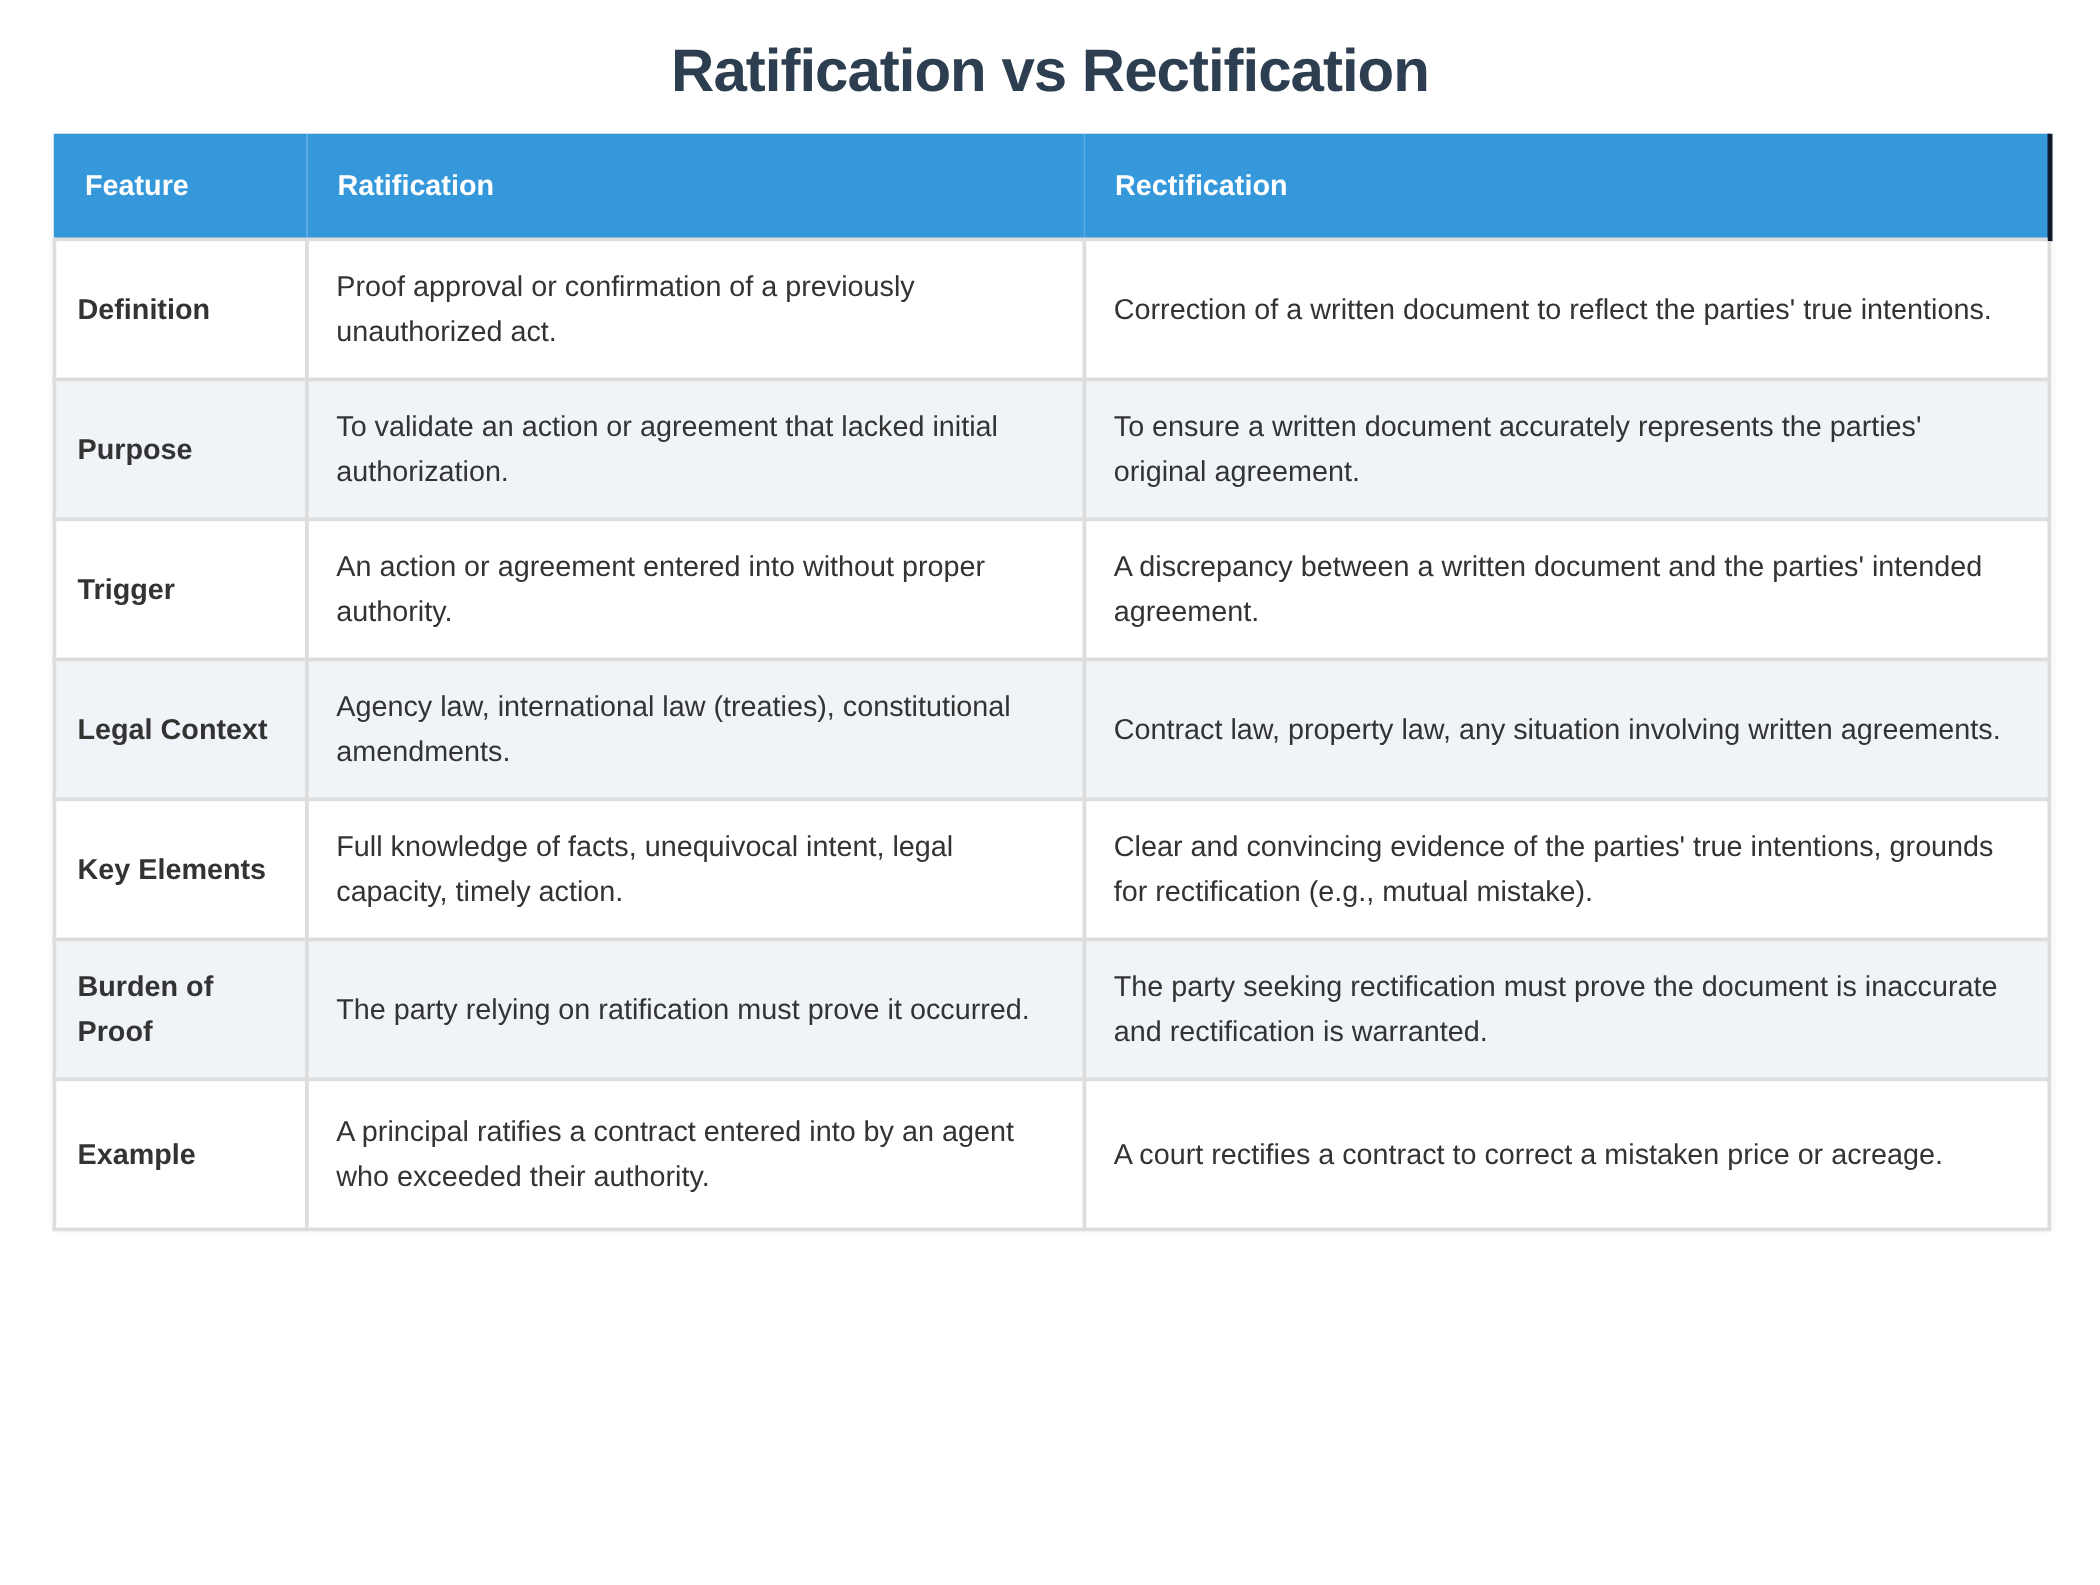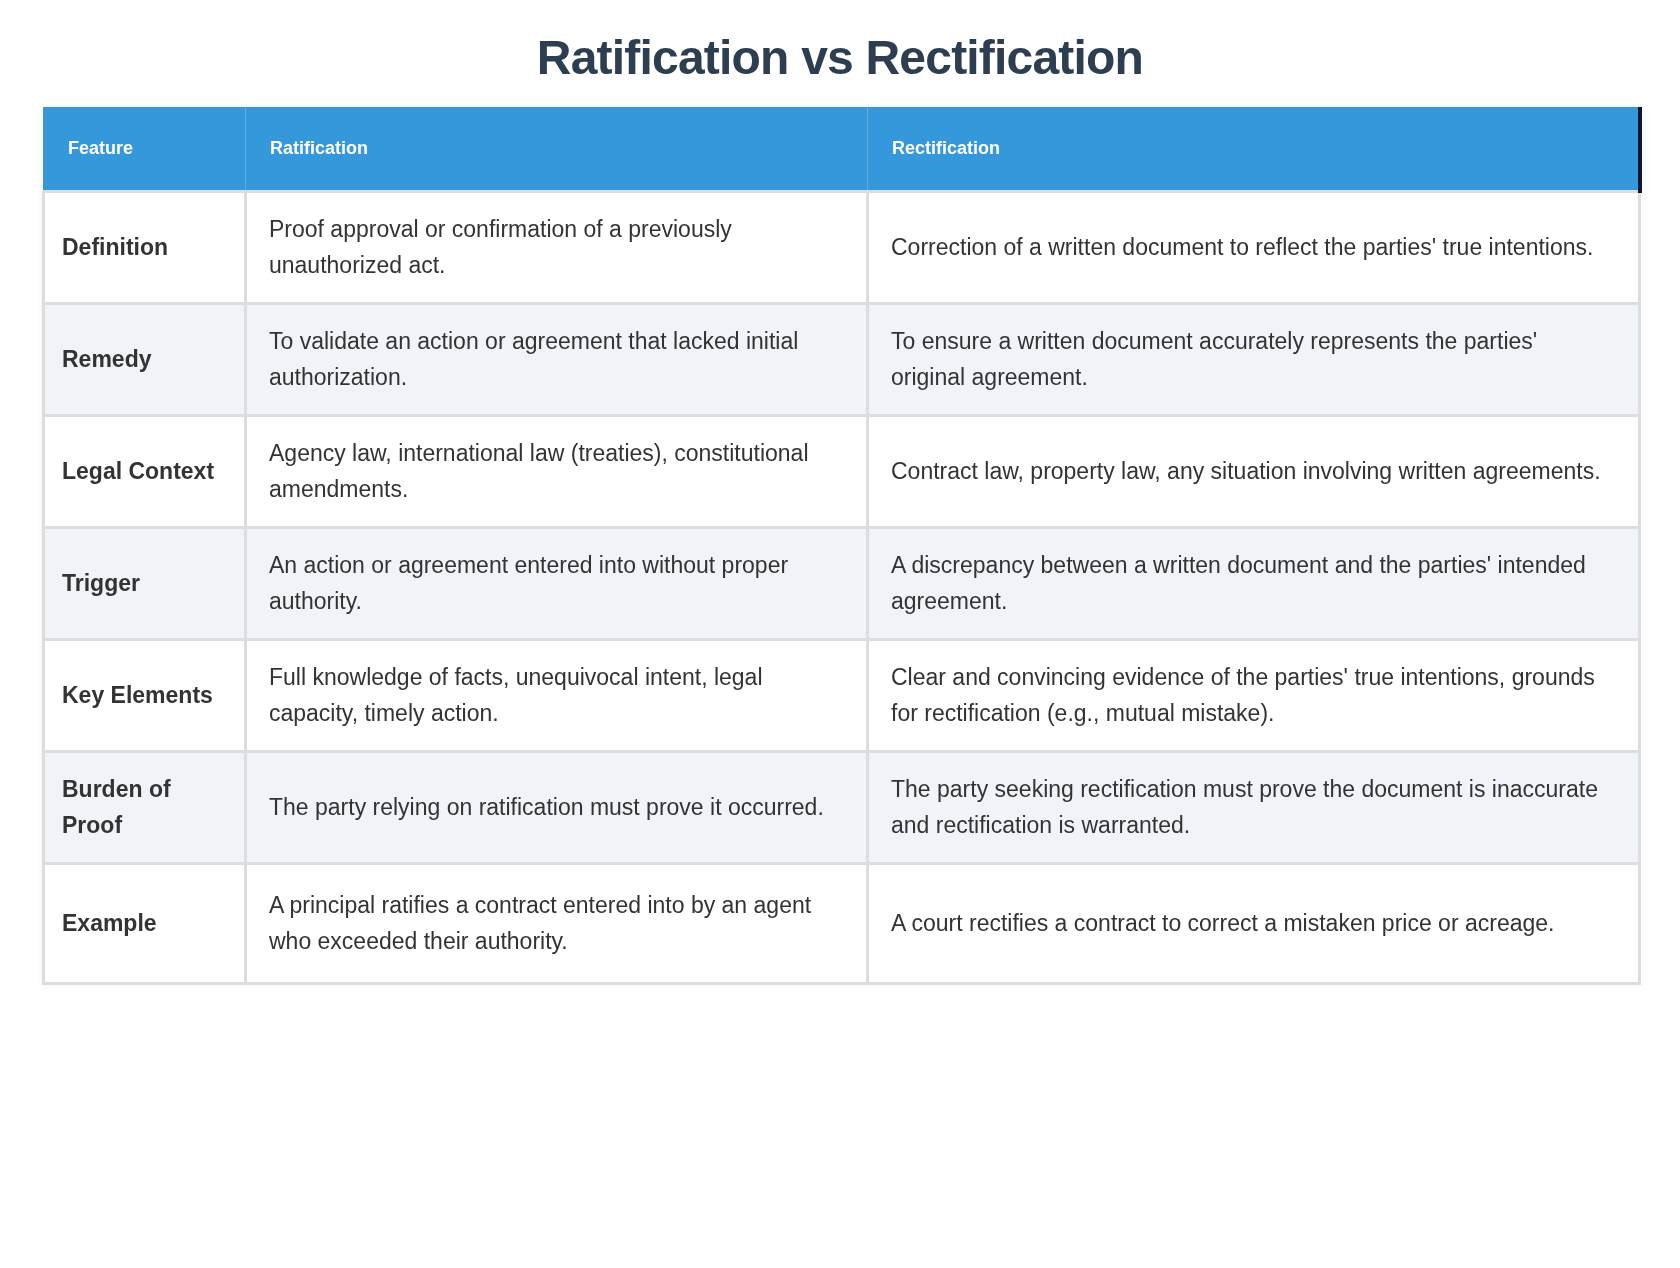--- a/index.html
+++ b/index.html
@@ -42,21 +42,21 @@
     background: #ffffff;
     box-shadow: 0 0 6px rgba(0,0,0,0.06);
   }
   table.compare col.c1 { width: 202px; }
   table.compare col.c2 { width: 622px; }
   table.compare col.c3 { width: 772px; }
   table.compare thead th {
     background: #3498db;
     color: #ffffff;
     font-weight: bold;
-    font-size: 18px;
+    font-size: 23px;
     text-align: left;
     height: 84px;
     padding: 0 24px;
     border-left: 1px solid #5dade2;
     border-right: 1px solid #5dade2;
     border-bottom: 3px solid #dddddd;
     box-sizing: border-box;
   }
   table.compare thead th:first-child { border-left: 1px solid #3498db; padding-left: 24px; }
   table.compare thead th:last-child { border-right: 4px solid #0f172a; }
@@ -104,33 +104,33 @@
         <th>Rectification</th>
       </tr>
     </thead>
     <tbody>
       <tr>
         <td class="feature">Definition</td>
         <td>Proof approval or confirmation of a previously unauthorized act.</td>
         <td>Correction of a written document to reflect the parties' true intentions.</td>
       </tr>
       <tr>
-        <td class="feature">Remedy</td>
+        <td class="feature">Purpose</td>
         <td>To validate an action or agreement that lacked initial authorization.</td>
         <td>To ensure a written document accurately represents the parties' original agreement.</td>
+      </tr>
+      <tr>
+        <td class="feature">Trigger</td>
+        <td>An action or agreement entered into without proper authority.</td>
+        <td>A discrepancy between a written document and the parties' intended agreement.</td>
       </tr>
       <tr>
         <td class="feature">Legal Context</td>
         <td>Agency law, international law (treaties), constitutional amendments.</td>
         <td>Contract law, property law, any situation involving written agreements.</td>
-      </tr>
-      <tr>
-        <td class="feature">Trigger</td>
-        <td>An action or agreement entered into without proper authority.</td>
-        <td>A discrepancy between a written document and the parties' intended agreement.</td>
       </tr>
       <tr>
         <td class="feature">Key Elements</td>
         <td>Full knowledge of facts, unequivocal intent, legal capacity, timely action.</td>
         <td>Clear and convincing evidence of the parties' true intentions, grounds for rectification (e.g., mutual mistake).</td>
       </tr>
       <tr>
         <td class="feature">Burden of Proof</td>
         <td>The party relying on ratification must prove it occurred.</td>
         <td>The party seeking rectification must prove the document is inaccurate and rectification is warranted.</td>

